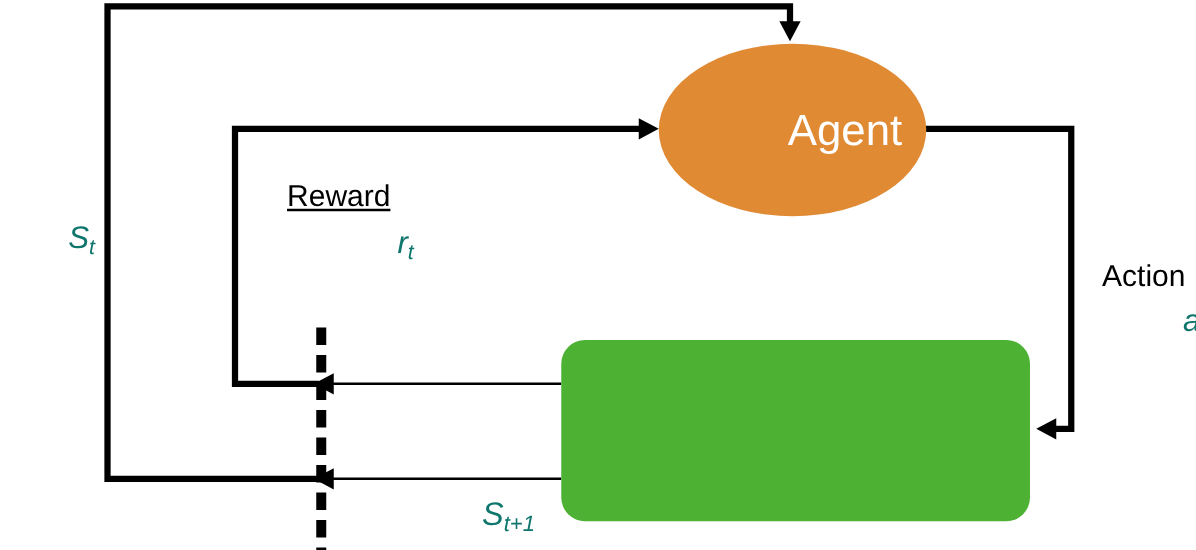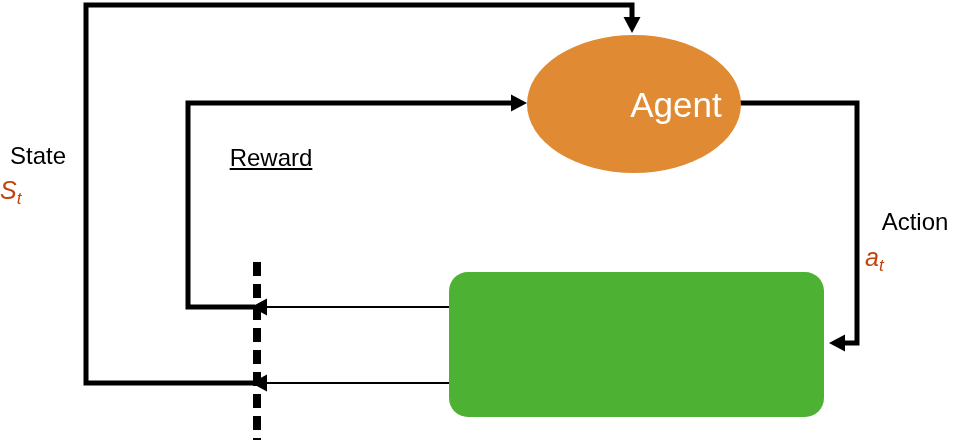--- a/index.html
+++ b/index.html
@@ -32,22 +32,22 @@
   .word-label {
     position: absolute;
     color: #000000;
     text-align: center;
     font-size: 24px;
     line-height: 1;
     white-space: nowrap;
   }
   .sym-label {
     position: absolute;
-    color: #c2410c;
-    text-align: left;
+    color: #0f766e;
+    text-align: right;
     font-size: 25px;
     font-style: italic;
     line-height: 1;
     white-space: nowrap;
   }
   .sym-label sub {
     font-size: 0.68em;
     font-style: italic;
     vertical-align: baseline;
     position: relative;
@@ -84,23 +84,24 @@
       </g>
     </g>
 
     <ellipse cx="634" cy="104" rx="107" ry="69" stroke="none" fill="#E08A34"></ellipse>
     <rect x="449" y="272" width="375" height="145" rx="19" ry="19" stroke="none" fill="#4DB134"></rect>
   </svg>
 
   <div class="node-label" style="left:527px; top:87px; width:250px;margin-left:24px;">Agent</div>
 
 
-  <div class="word-label" style="left:0px; top:144px; width:76px;">State</div>
   <div class="sym-label" style="left:0px; top:178px; width:76px;"><span>S</span><sub>t</sub></div>
 
   <div class="word-label" style="left:211px; top:146px; width:120px;text-decoration:underline;">Reward</div>
+  <div class="sym-label" style="left:211px; top:182px; width:120px;"><span>r</span><sub>t</sub></div>
 
   <div class="word-label" style="left:865px; top:210px; width:100px;">Action</div>
   <div class="sym-label" style="left:865px; top:245px; width:100px;"><span>a</span><sub>t</sub></div>
 
 
+  <div class="sym-label" style="left:308px; top:398px; width:120px; font-size:26px;"><span>S</span><sub>t+1</sub></div>
 
 </div>
 
 </body></html>

